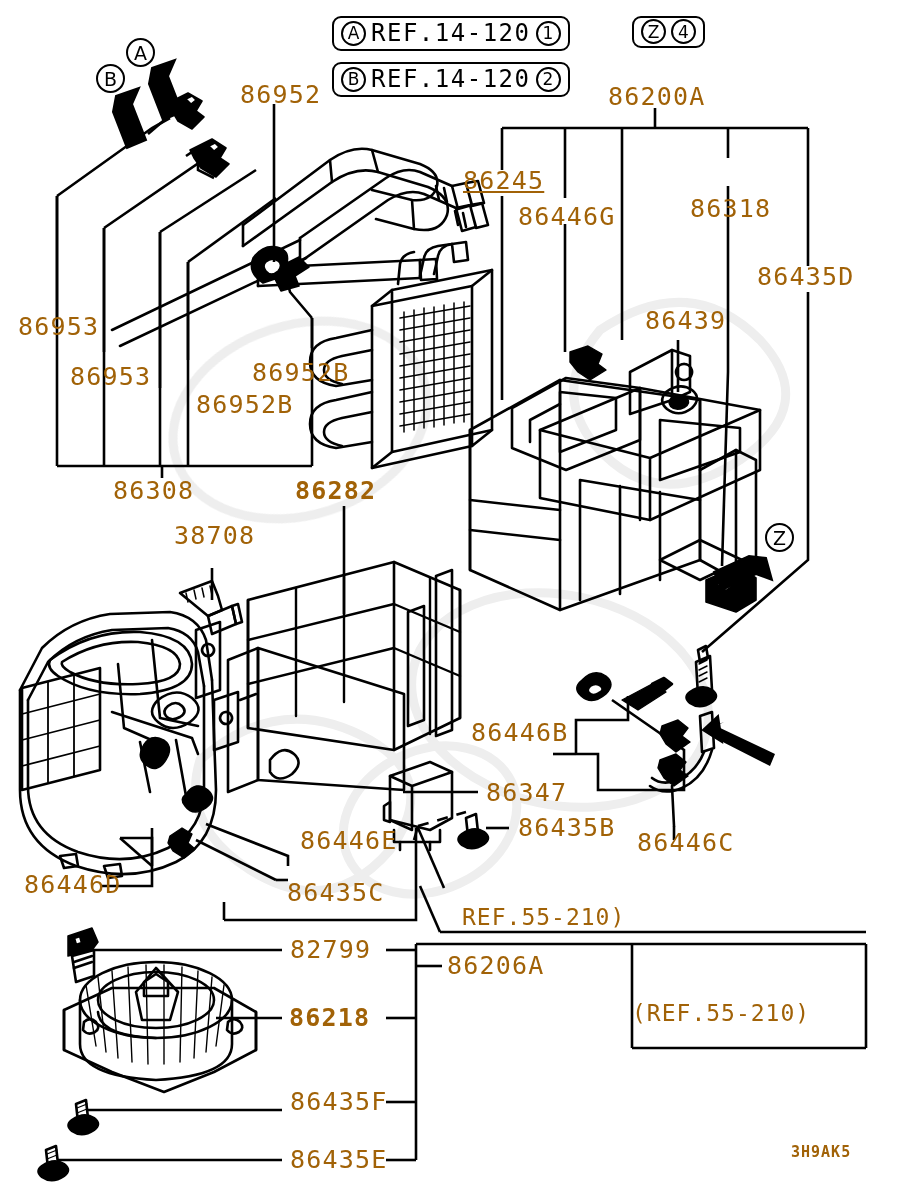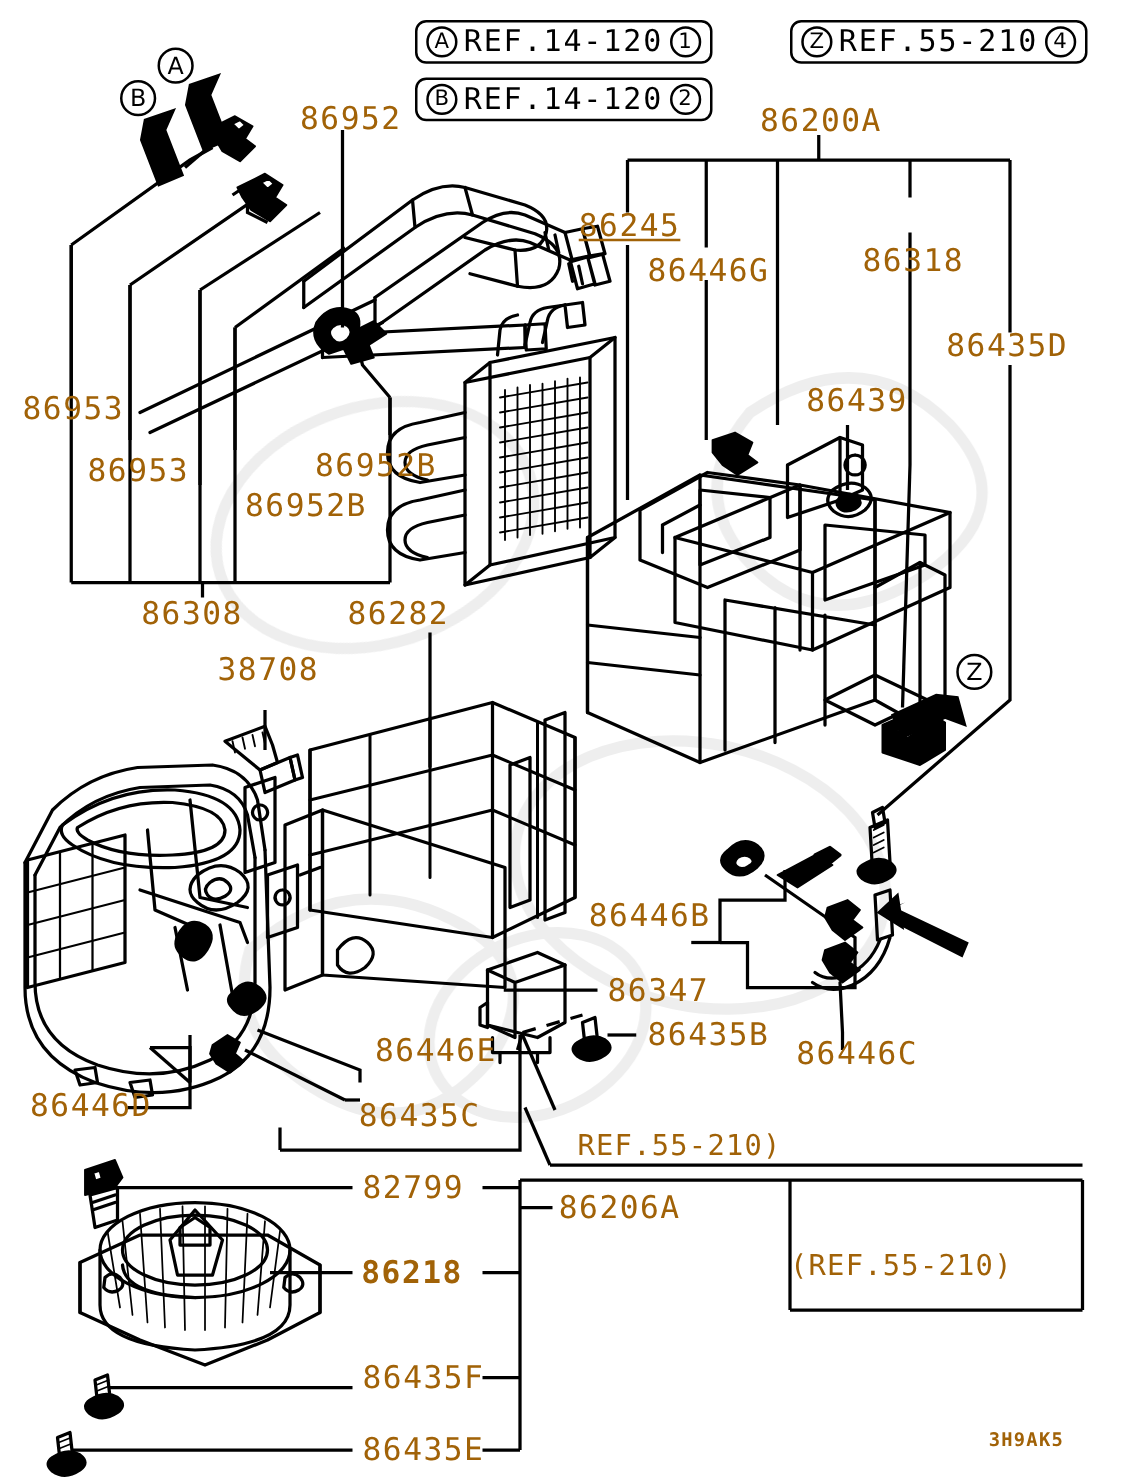--- a/index.html
+++ b/index.html
@@ -386,21 +386,20 @@
   </div>
 
   <div class="refbox" style="left:332px;top:62px;">
     <span class="circ">B</span>
     <span>REF.14-120</span>
     <span class="circ">2</span>
   </div>
 
   <div class="refbox" style="left:632px;top:16px;">
     <span class="circ">Z</span>
-    <span>REF.55-210</span>
     <span class="circ">4</span>
   </div>
 
   <div class="circ std" style="left:126px;top:38px;">A</div>
   <div class="circ std" style="left:96px;top:64px;">B</div>
   <div class="circ std" style="left:765px;top:523px;">Z</div>
 
   <div class="lbl" style="left:240px;top:82px;">86952</div>
   <div class="lbl" style="left:608px;top:84px;">86200A</div>
 
@@ -409,21 +408,21 @@
   <div class="lbl" style="left:690px;top:196px;">86318</div>
   <div class="lbl" style="left:757px;top:264px;">86435D</div>
   <div class="lbl" style="left:645px;top:308px;">86439</div>
 
   <div class="lbl" style="left:18px;top:314px;">86953</div>
   <div class="lbl" style="left:70px;top:364px;">86953</div>
   <div class="lbl" style="left:252px;top:360px;">86952B</div>
   <div class="lbl" style="left:196px;top:392px;">86952B</div>
 
   <div class="lbl" style="left:113px;top:478px;">86308</div>
-  <div class="lbl" style="left:278px;top:478px;">86282</div>
+  <div class="lbl" style="left:295px;top:478px;font-weight:bold;">86282</div>
   <div class="lbl" style="left:174px;top:523px;">38708</div>
 
   <div class="lbl" style="left:471px;top:720px;">86446B</div>
   <div class="lbl" style="left:486px;top:780px;">86347</div>
   <div class="lbl" style="left:518px;top:815px;">86435B</div>
   <div class="lbl" style="left:637px;top:830px;">86446C</div>
 
   <div class="lbl" style="left:300px;top:828px;">86446E</div>
   <div class="lbl" style="left:24px;top:872px;">86446D</div>
   <div class="lbl" style="left:287px;top:880px;">86435C</div>

